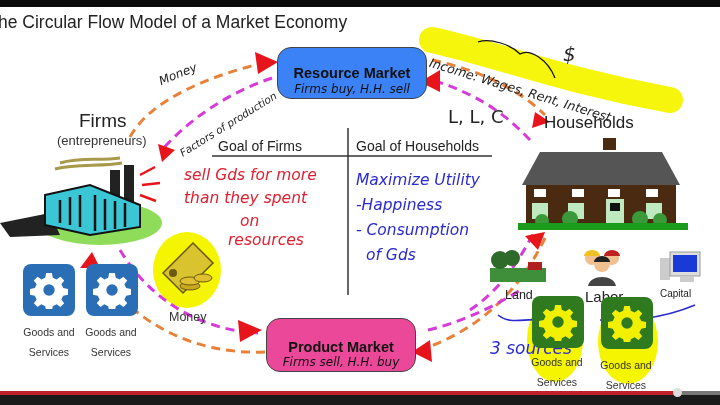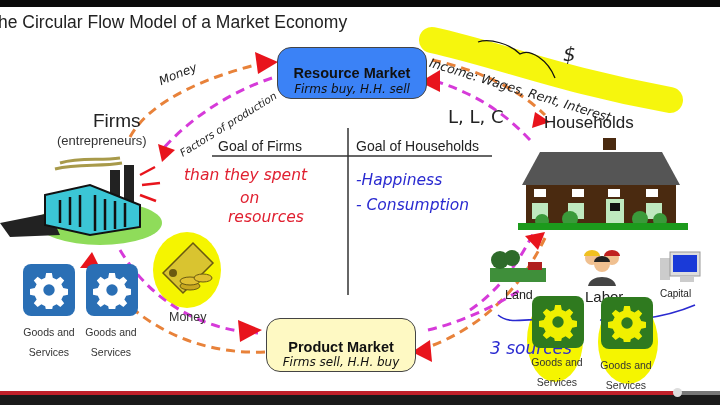--- a/index.html
+++ b/index.html
@@ -64,26 +64,26 @@
   <path d="M478,42 C490,38 510,44 520,54 C530,48 548,60 555,78" stroke="#111" stroke-width="1.3" fill="none"></path>
 
   <path d="M498,315 C510,325 525,318 540,320 M600,320 C620,322 660,320 695,305" stroke="#2a2ad0" stroke-width="1.6" fill="none"></path>
 </svg>
 
 <div class="market" style="left:277px;top:47px;width:148px;height:50px;background:#3b82f6;">
   <div class="mname" style="margin-top:17px;">Resource Market</div>
   <div class="hand" style="font-size:12px;color:#111;margin-top:1px;">Firms buy, H.H. sell</div>
 </div>
 
-<div class="market" style="left:266px;top:318px;width:148px;height:52px;background:#fef9c3;">
+<div class="market" style="left:266px;top:318px;width:148px;height:52px;background:#ec4899;">
   <div class="mname" style="margin-top:20px;">Product Market</div>
   <div class="hand" style="font-size:12px;color:#111;margin-top:0px;">Firms sell, H.H. buy</div>
 </div>
 
-<div class="label" style="left:93px;top:110px;font-size:19px;">Firms</div>
+<div class="label" style="left:79px;top:110px;font-size:19px;">Firms</div>
 <div class="label" style="left:57px;top:133px;font-size:13px;color:#333;">(entrepreneurs)</div>
 
 <svg style="position:absolute;left:0;top:155px;" width="165" height="95" viewBox="0 0 165 95">
   <ellipse cx="100" cy="68" rx="62" ry="22" fill="#8fdc5a"></ellipse>
   <polygon points="0,68 50,58 60,80 10,82" fill="#222"></polygon>
   <rect x="110" y="15" width="10" height="45" fill="#222"></rect>
   <rect x="124" y="10" width="10" height="50" fill="#222"></rect>
   <path d="M60,8 C80,2 100,6 120,3 M55,14 C78,8 100,12 122,8" stroke="#a89a4a" stroke-width="3" fill="none"></path>
   <polygon points="45,40 90,30 140,50 140,72 90,80 45,70" fill="#3bc6d6" stroke="#111" stroke-width="2"></polygon>
   <g stroke="#111" stroke-width="2.5">
@@ -132,28 +132,31 @@
 <div class="label hand" style="left:172px;top:118px;font-size:10.5px;transform:rotate(-32deg);">Factors of production</div>
 <div class="label hand" style="left:432px;top:55px;font-size:12.5px;transform:rotate(17deg);transform-origin:left top;">Income: Wages, Rent, Interest</div>
 <div class="label hand" style="left:563px;top:42px;font-size:20px;">$</div>
 <div class="label hand" style="left:448px;top:106px;font-size:18px;font-style:normal;">L, L, C</div>
 <div class="label hand" style="left:490px;top:338px;font-size:17px;color:#2a2ad0;">3 sources</div>
 
 <div class="label" style="left:218px;top:138px;font-size:14px;">Goal of Firms</div>
 <div class="label" style="left:356px;top:138px;font-size:14px;">Goal of Households</div>
 
 <div class="hand" style="position:absolute;left:184px;top:164px;color:#e02030;font-size:15.5px;line-height:23px;">
+  <div>sell Gds for more</div>
   <div>than they spent</div>
   <div style="padding-left:56px;">on</div>
   <div style="padding-left:44px;margin-top:-4px;">resources</div>
 </div>
 
 <div class="hand" style="position:absolute;left:356px;top:168px;color:#2a2ad0;font-size:15.5px;line-height:25px;">
+  <div>Maximize Utility</div>
   <div>-Happiness</div>
   <div>- Consumption</div>
+  <div style="padding-left:10px;">of Gds</div>
 </div>
 
 <div class="label" style="left:544px;top:113px;font-size:17px;">Households</div>
 <svg style="position:absolute;left:510px;top:135px;" width="185" height="95" viewBox="0 0 185 95">
   <rect x="93" y="3" width="13" height="14" fill="#4a2a10"></rect>
   <rect x="88" y="15" width="24" height="4" fill="#fff"></rect>
   <polygon points="12,50 30,17 152,17 170,50" fill="#555"></polygon>
   <rect x="16" y="50" width="150" height="38" fill="#4a2a10"></rect>
   <g fill="#fff">
       <rect x="24" y="54" width="12" height="8"></rect>

